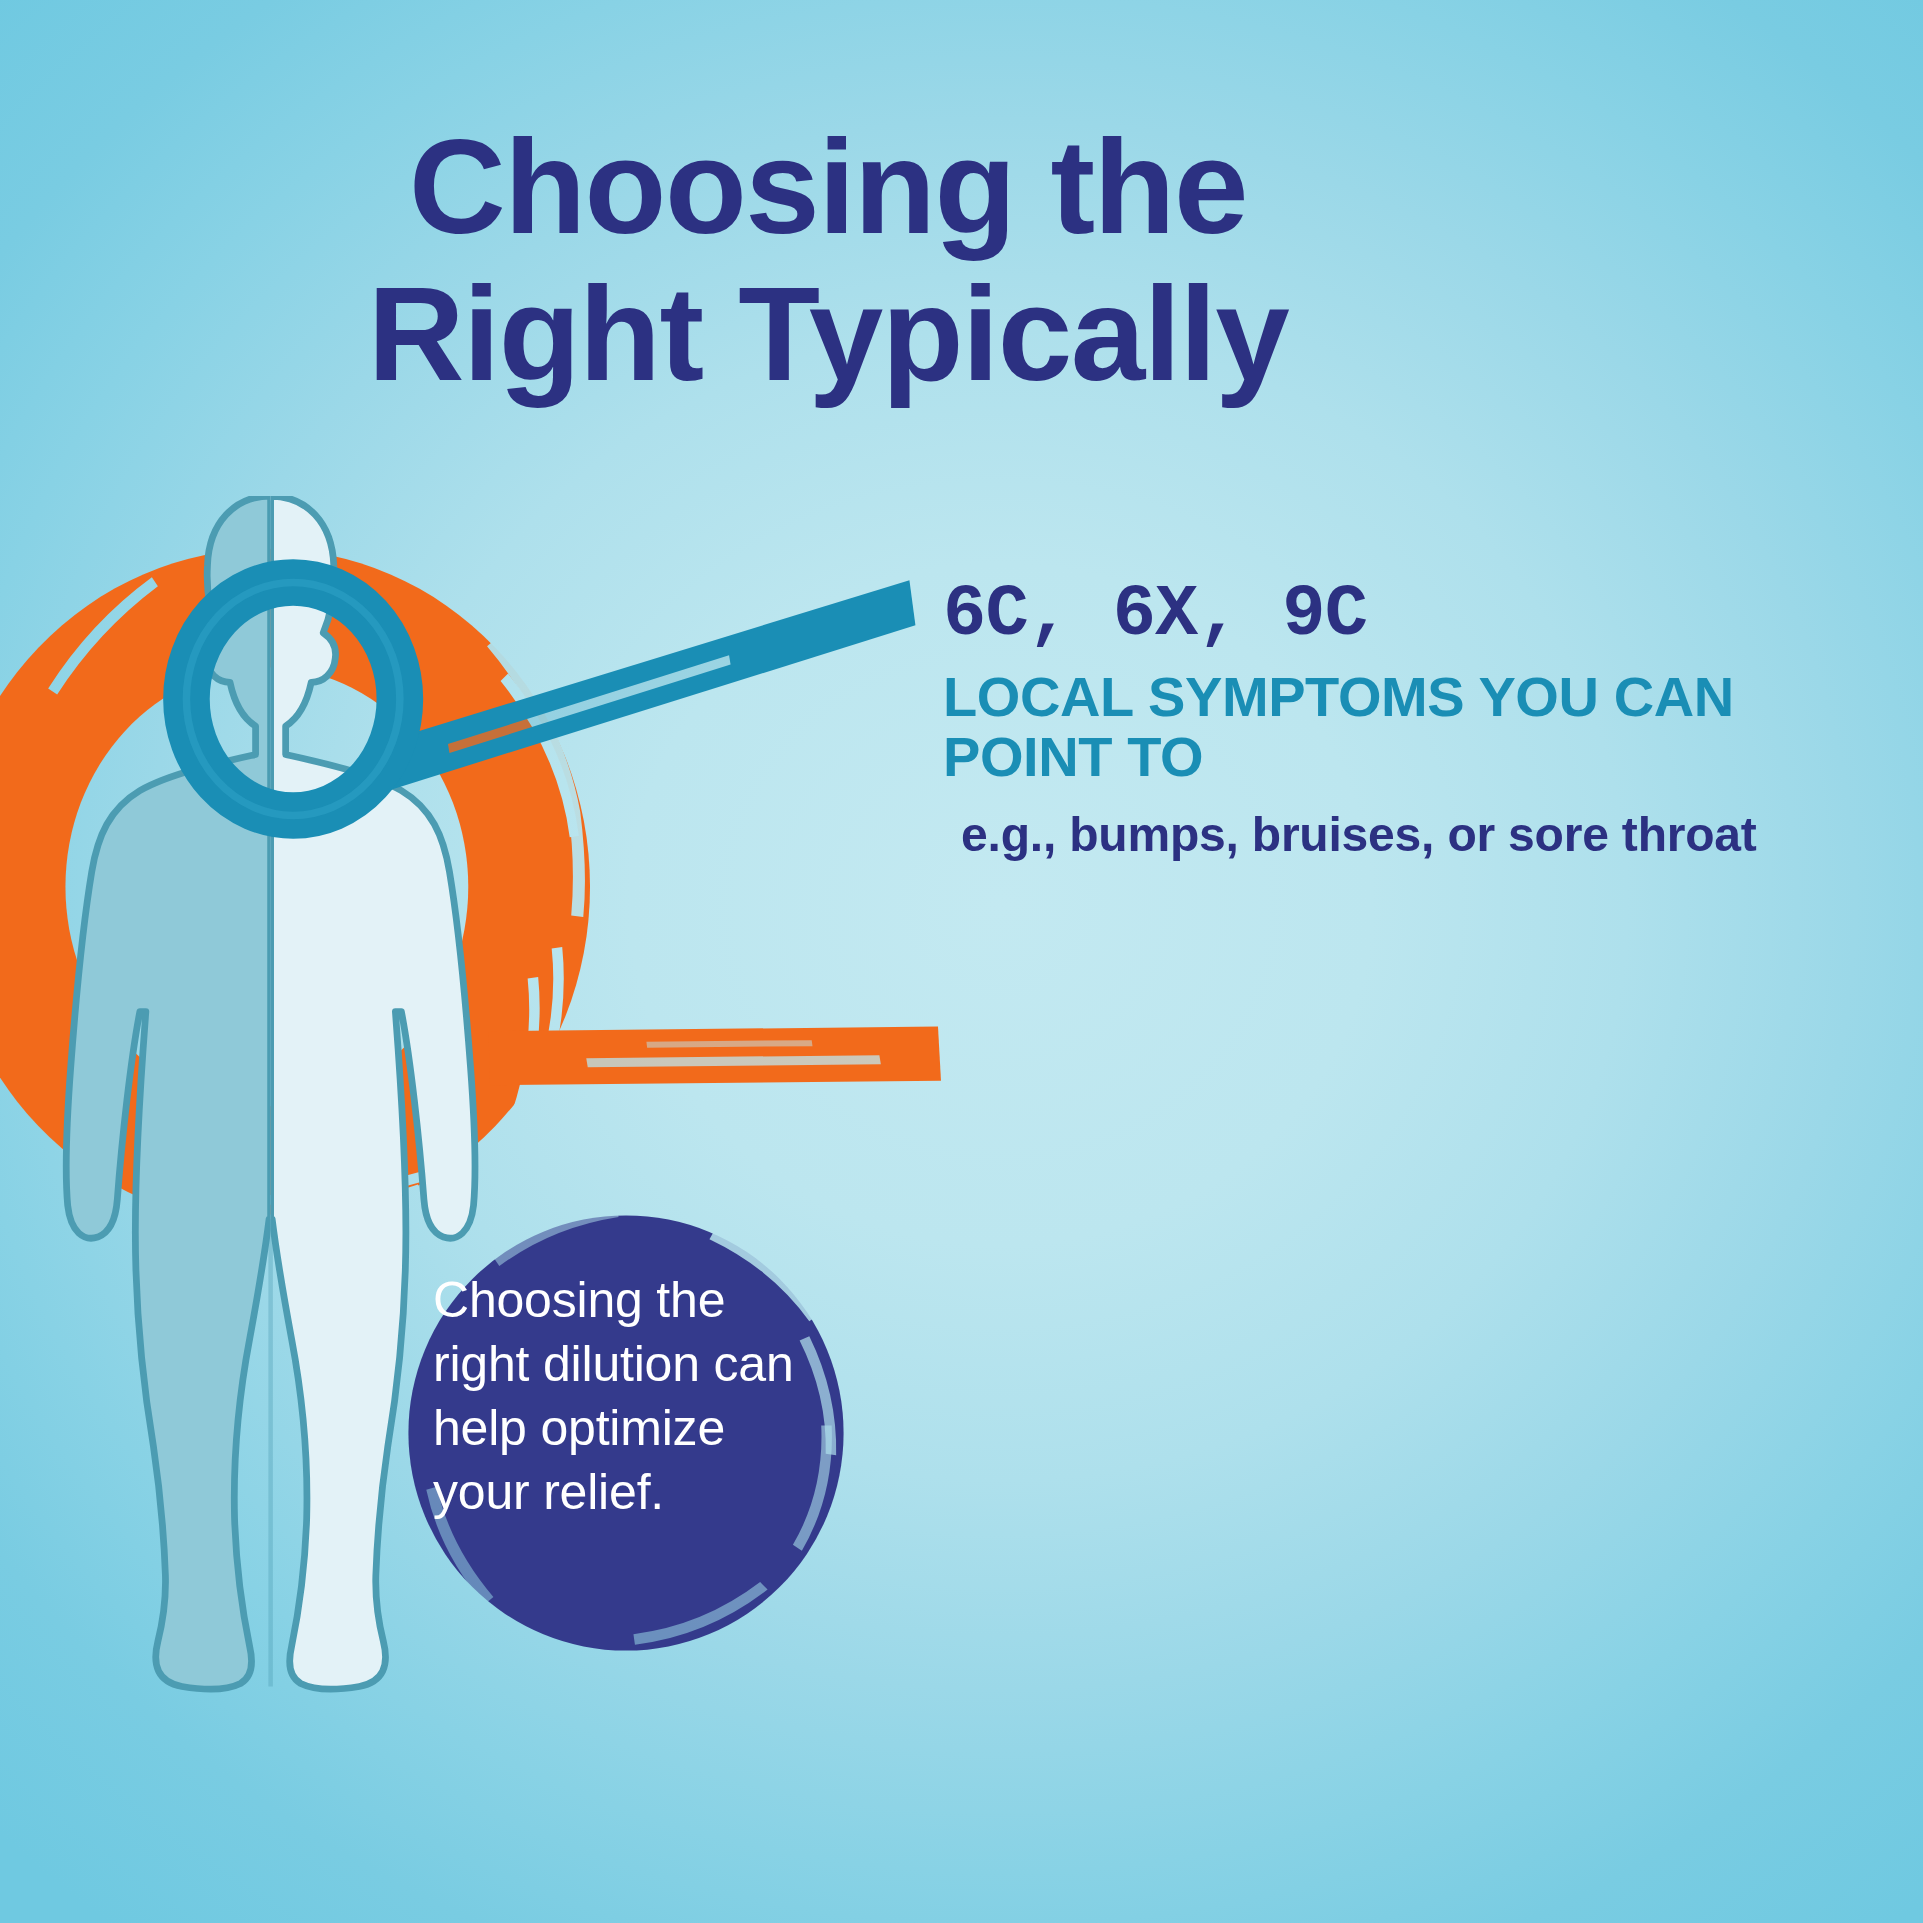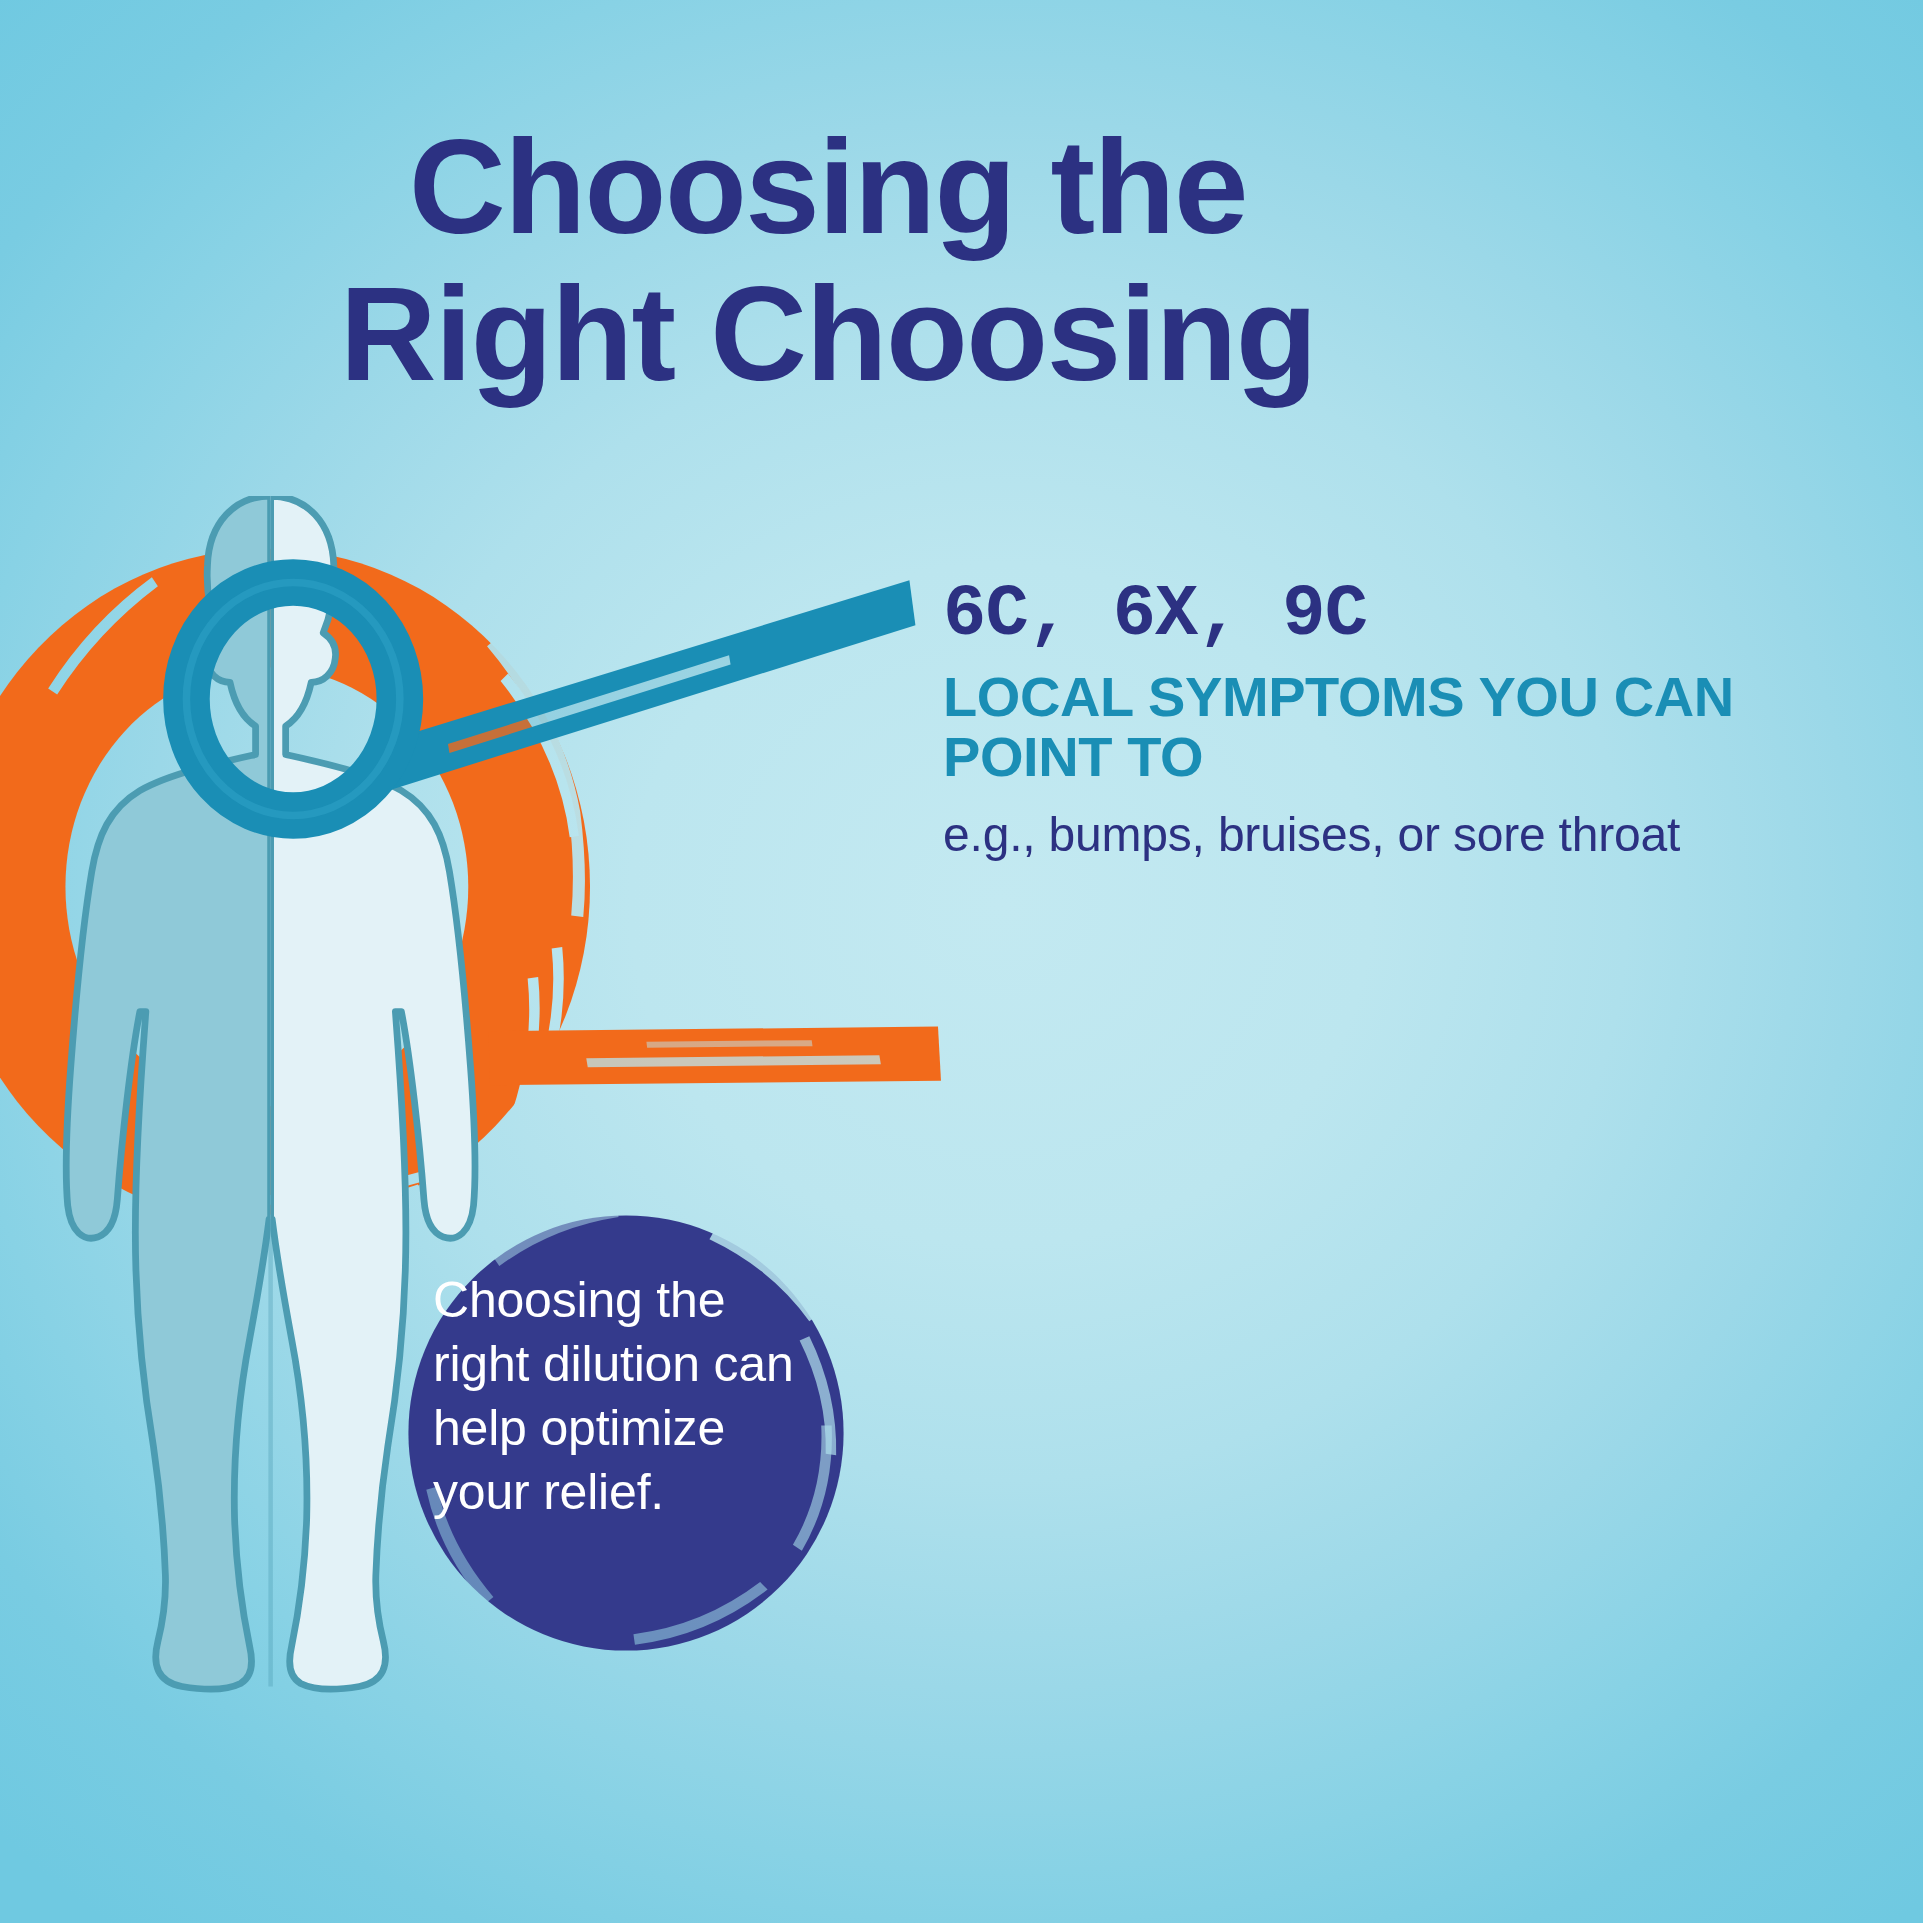--- a/index.html
+++ b/index.html
@@ -89,36 +89,37 @@
     font-weight:700;
     font-size:56px;
     line-height:1.07;
     letter-spacing:-0.4px;
     margin-top:13.5px;
   }
   .subhead.teal{ color:#1A8EB5;margin-top:16px; }
   .subhead.orange{ color:#F2761D; }
   .example{
     color:#2C3182;
-    font-weight:400;
+    font-weight:700;
     font-size:48px;
     line-height:1.22;
     margin-top:19.5px;
     letter-spacing:-0.2px;
+    margin-left:18px;
   }
   .example.tight{ margin-top:10.5px; }
 </style>
 </head>
 <body>
 
 <div id="poster">
 
   <div id="title">
     <span class="tline">Choosing the</span>
-    <span class="tline">Right Choosing</span>
+    <span class="tline">Right Typically</span>
   </div>
 
   <div id="art">
     <svg viewBox="0 0 1300 1900" preserveAspectRatio="xMidYMid meet">
       <defs>
 
         <mask id="ringMask">
           <rect x="0" y="0" width="1300" height="1900" fill="#000"></rect>
 
           <ellipse cx="395" cy="520" rx="430" ry="450" fill="#fff"></ellipse>

